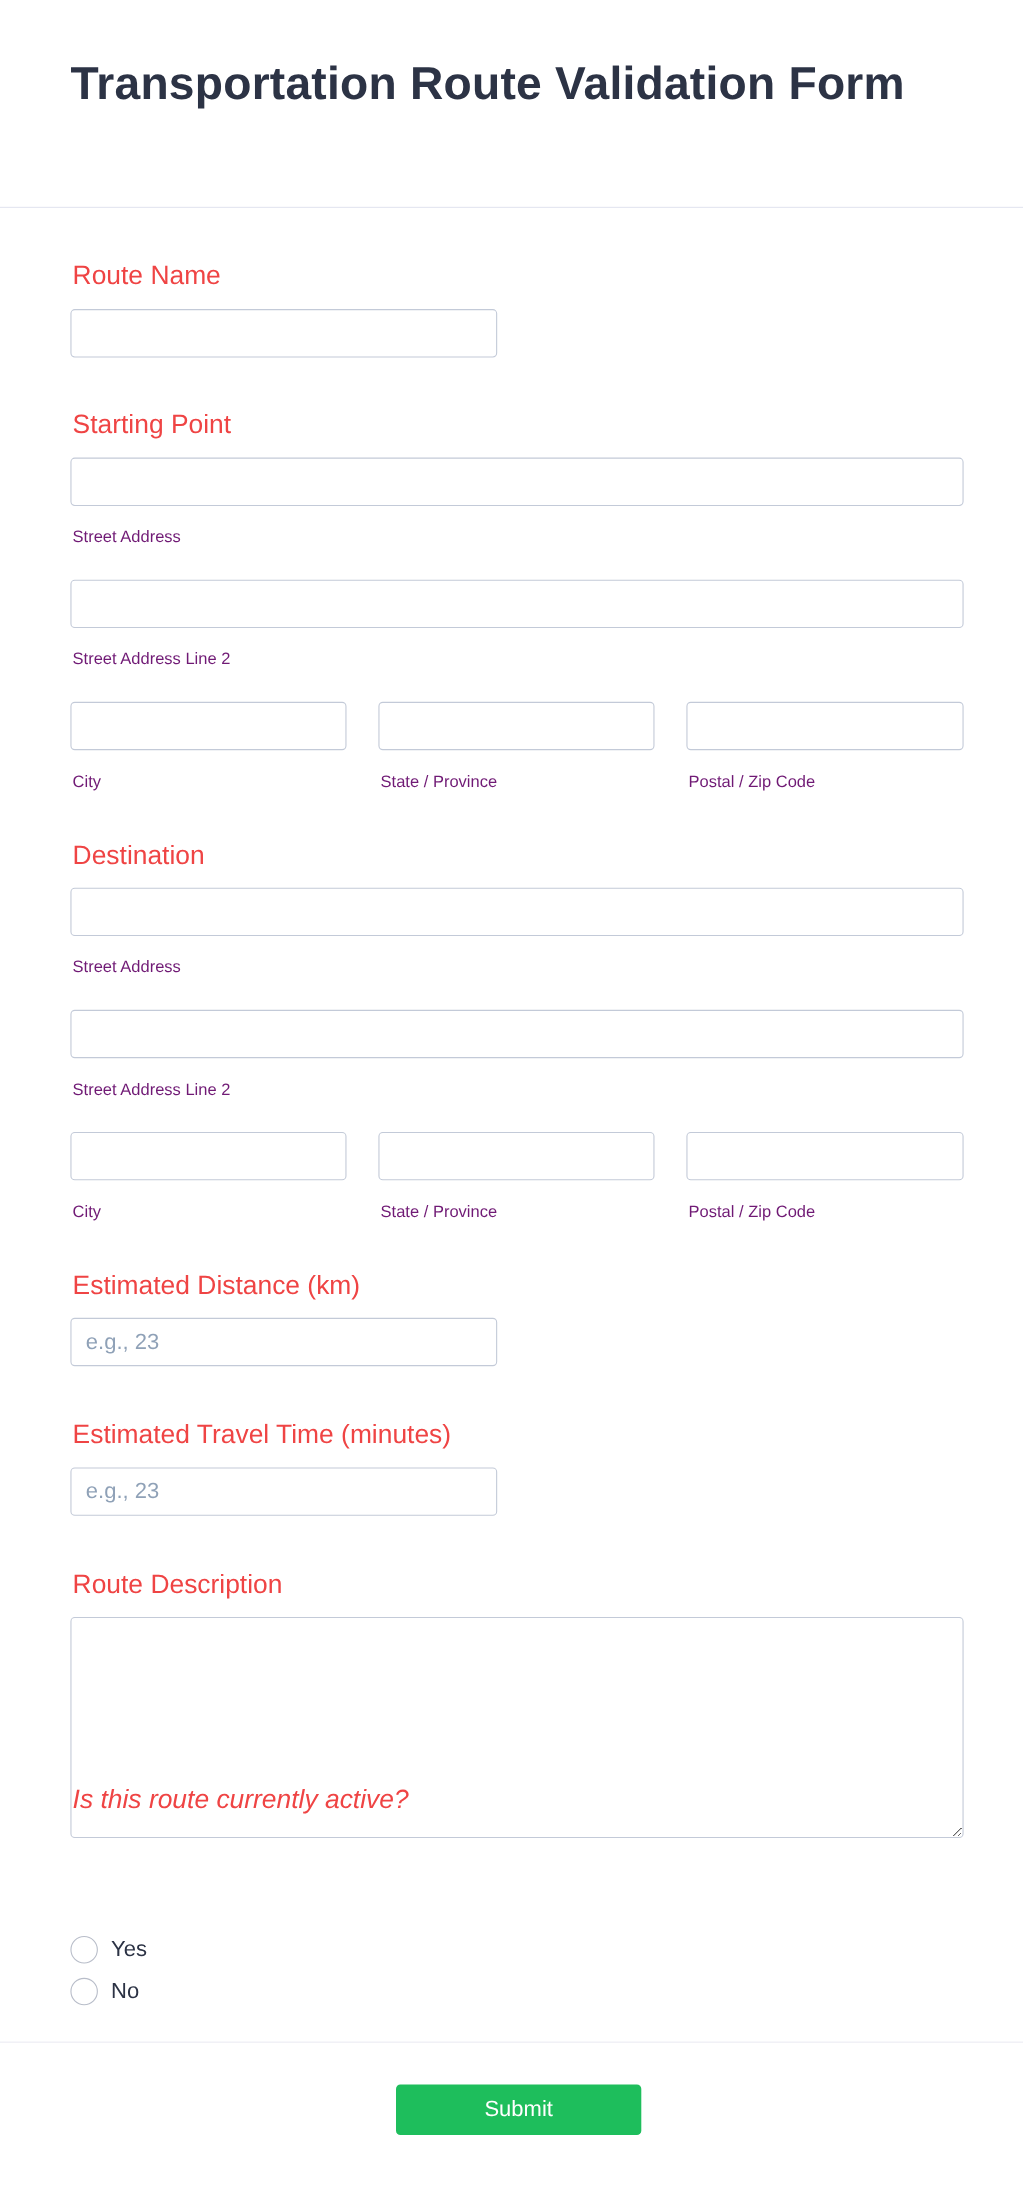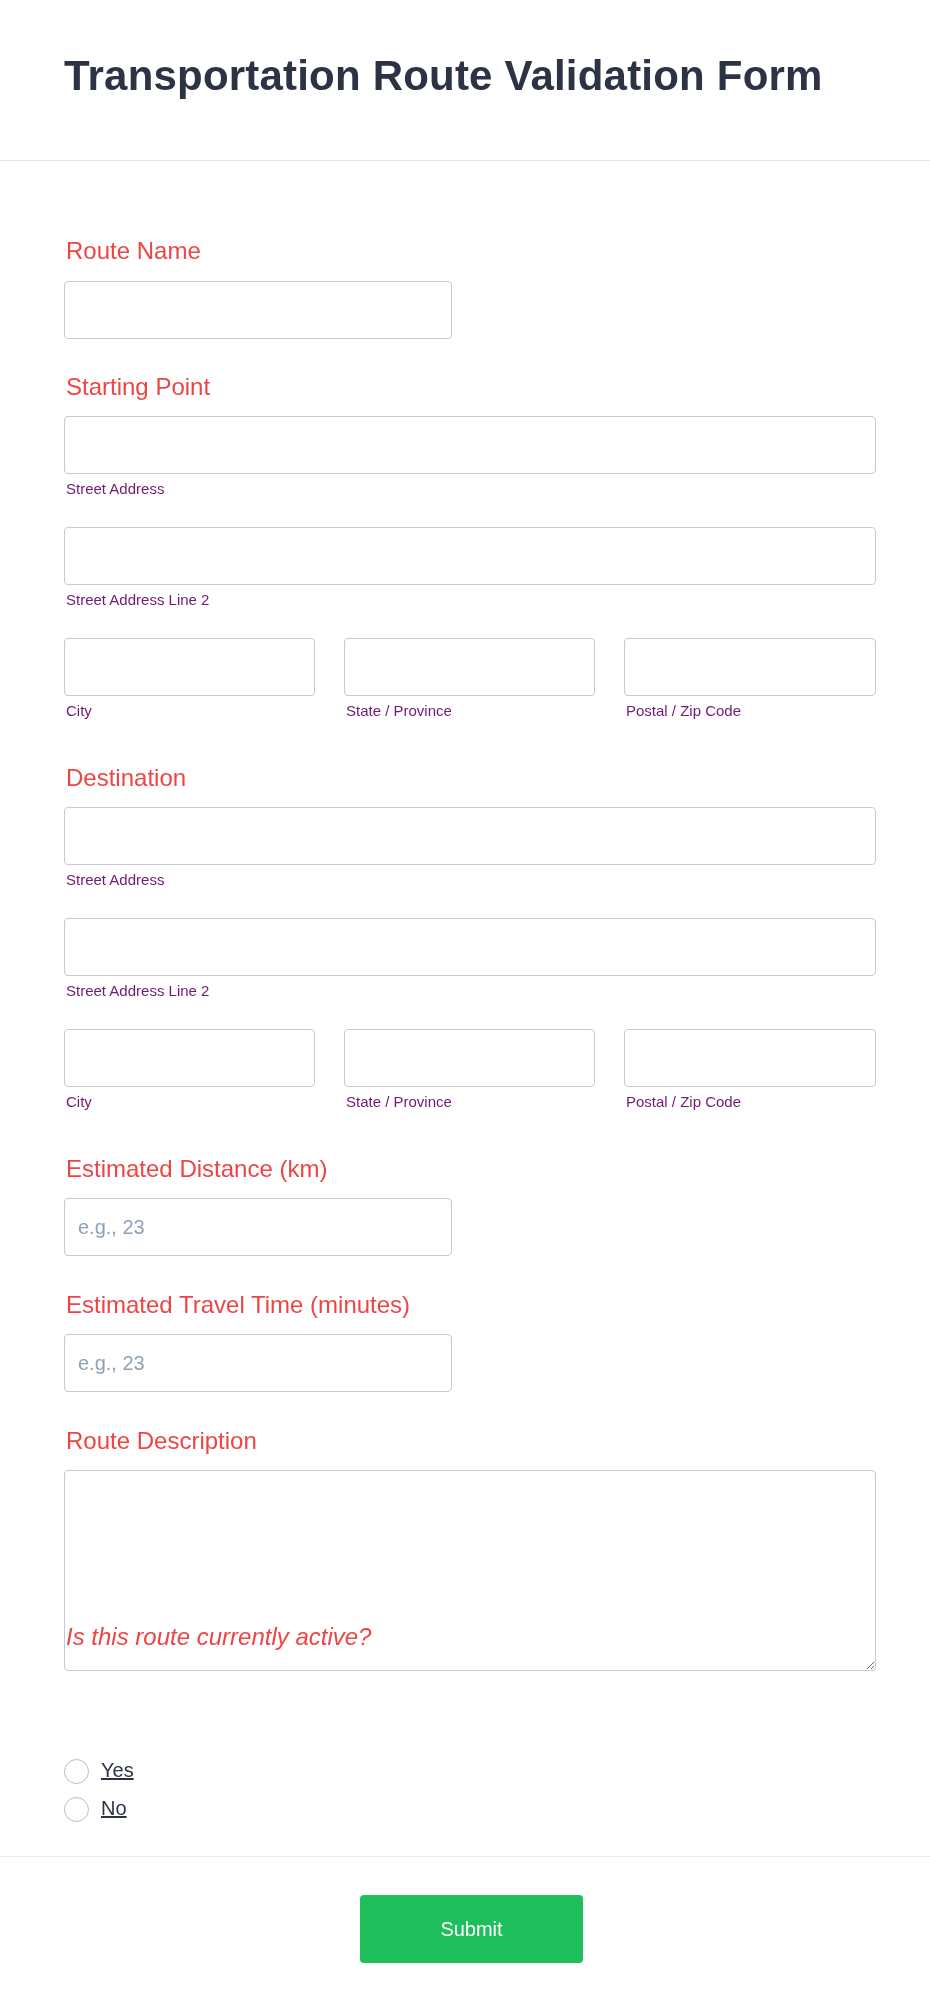--- a/index.html
+++ b/index.html
@@ -1,35 +1,35 @@
 <!DOCTYPE html>
 <html><head>
 <meta charset="utf-8">
 <style>
   * { box-sizing: border-box; margin: 0; padding: 0; }
   html, body { width: 930px; background: #ffffff; }
   body { font-family: "Liberation Sans", "DejaVu Sans", sans-serif; color: #2c3345; position: relative; height: 2004px; overflow: hidden; }
 
-  .header { position: absolute; left: 0; top: 0; width: 930px; height: 161px; border-bottom: 1px solid #e3e5f0; }
+  .header { position: absolute; left: 0; top: 0; width: 930px; height: 189px; border-bottom: 1px solid #e3e5f0; }
   .title { position: absolute; left: 64px; top: 52px; font-size: 42px; font-weight: 700; color: #2c3345; letter-spacing: 0.2px; white-space: nowrap; }
   .subtitle { position: absolute; left: 64px; top: 110px; font-size: 20px; color: #2c3345; white-space: nowrap; }
 
   .label { position: absolute; left: 66px; font-size: 24px; color: #ef4444; white-space: nowrap; }
   .sublabel { position: absolute; font-size: 15px; color: #701a75; white-space: nowrap; }
 
-  .input { position: absolute; height: 58px; border: 1px solid #c3cad8; border-radius: 4px; background: #fff; font-family: "Liberation Sans", "DejaVu Sans", sans-serif; font-size: 20px; color: #2c3345; padding: 0 13px; outline: none; }
+  .input { position: absolute; height: 44px; border: 1px solid #c3cad8; border-radius: 4px; background: #fff; font-family: "Liberation Sans", "DejaVu Sans", sans-serif; font-size: 20px; color: #2c3345; padding: 0 13px; outline: none; }
   .input::placeholder { color: #8fa1b7; }
   textarea.input { padding: 12px 13px; resize: both; }
 
-  .radio-row { position: absolute; left: 64px; height: 26px; display: flex; align-items: flex-start; text-decoration: underline; }
+  .radio-row { position: absolute; left: 64px; height: 26px; display: flex; align-items: center; }
   .radio-circle { width: 25px; height: 25px; border: 1px solid #b8bdc9; border-radius: 50%; background: #fff; }
   .radio-label { margin-left: 12px; font-size: 20px; color: #2c3345; }
 
   .footer-line { position: absolute; left: 0; top: 1856px; width: 930px; height: 1px; background: #ebecf3; }
-  .submit { position: absolute; left: 360px; top: 1895px; width: 223px; height: 68px; background: #1ebe5c; border: none; border-radius: 4px; color: #ffffff; font-family: "Liberation Sans", "DejaVu Sans", sans-serif; font-size: 20px; cursor: pointer; }
+  .submit { position: absolute; left: 360px; top: 1895px; width: 223px; height: 46px; background: #1ebe5c; border: none; border-radius: 4px; color: #ffffff; font-family: "Liberation Sans", "DejaVu Sans", sans-serif; font-size: 20px; cursor: pointer; }
 </style>
 </head>
 <body>
 
 <div class="header">
   <h1 class="title">Transportation Route Validation Form</h1>
 </div>
 
 <div class="label" style="top:237px;">Route Name</div>
 <input class="input" style="left: 64px; top: 281px; width: 388px;" type="text" value="">

